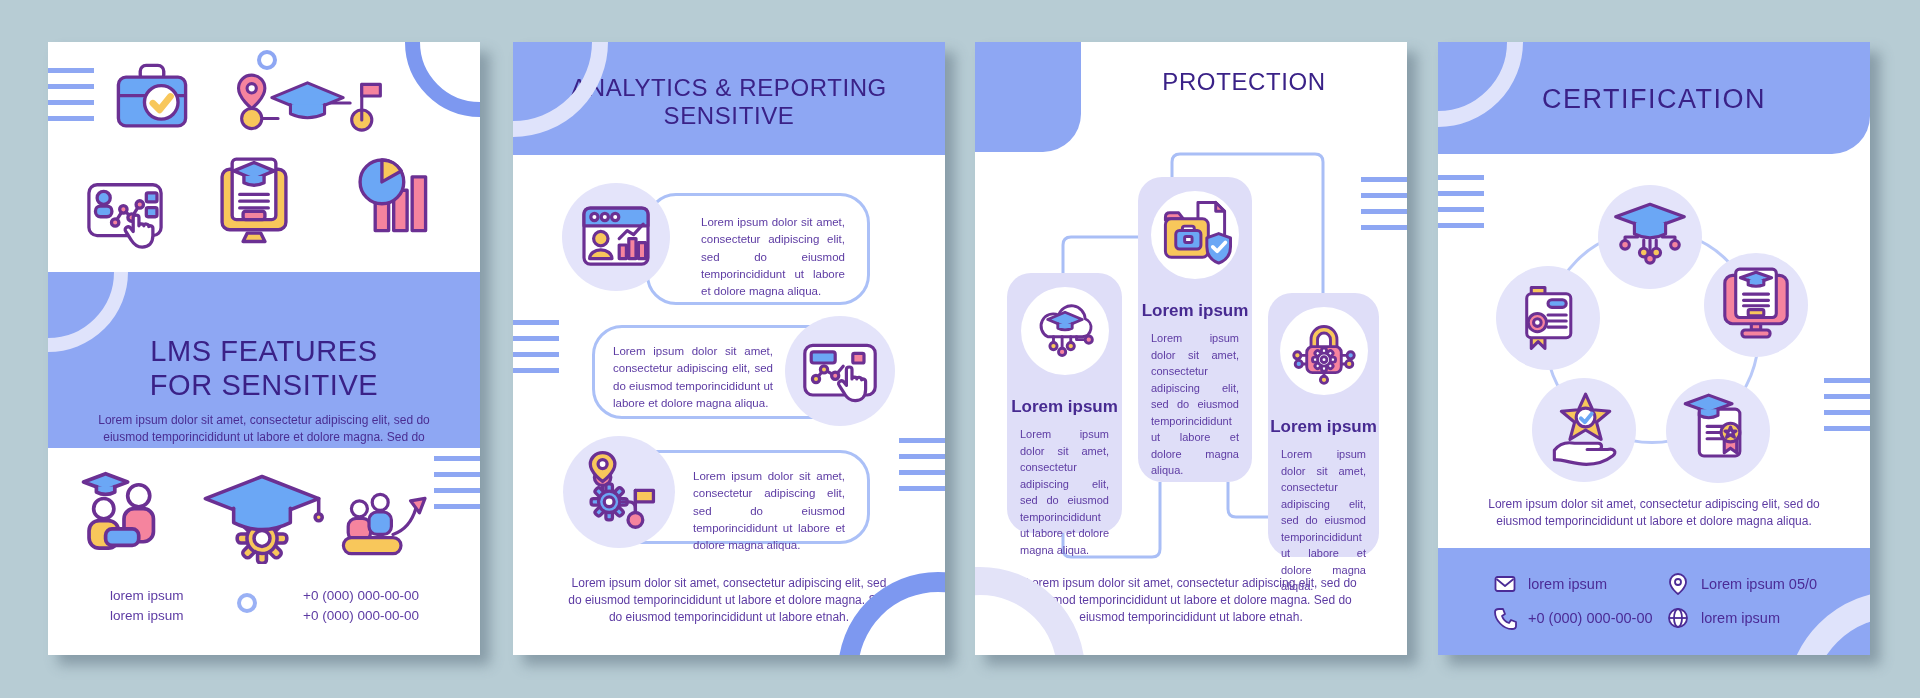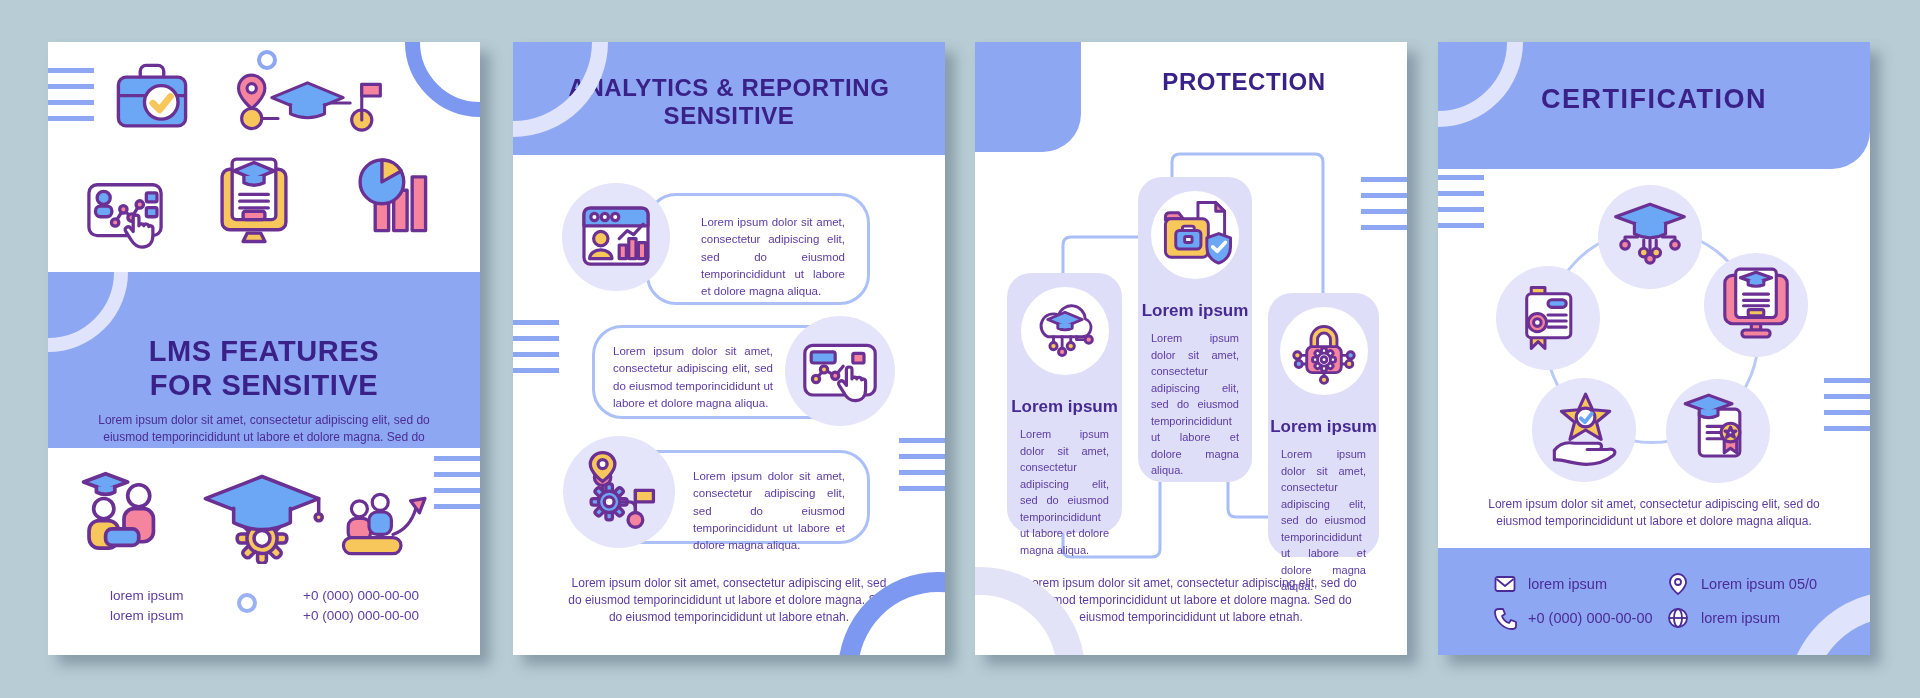--- a/index.html
+++ b/index.html
@@ -9,21 +9,21 @@
   .panel { position:absolute; top:42px; width:432px; height:613px; background:#ffffff;
            overflow:hidden; box-shadow:10px 10px 12px rgba(80,100,115,.45); }
   #panel1 { left:48px; }  #panel2 { left:513px; }  #panel3 { left:975px; }  #panel4 { left:1438px; }
 
   .ring { position:absolute; border-radius:50%; }
   .lines { position:absolute; width:46px;
            background:repeating-linear-gradient(to bottom,#8ea7f3 0 5px,transparent 5px 16px); }
 
   .blue-band { position:absolute; left:0; width:432px; background:#8ea7f3; overflow:hidden; }
 
-  .big-title { color:#3a2187; font-weight:bold; text-align:center; letter-spacing:.6px; line-height:1.18; }
+  .big-title { color:#3a2187; font-weight:normal; text-align:center; letter-spacing:.6px; line-height:1.18; }
 
   
   .p1-contact { position:absolute; font-size:13.5px; line-height:1.45; color:#5d3ba3; }
 
   
   .bubble { position:absolute; border:3px solid #abc0f7; border-radius:30px; z-index:1; }
   .bubble p { font-size:11.5px; line-height:1.5; text-align:justify; color:#5d3ba3; }
   .icon-circle { position:absolute; border-radius:50%; background:#e4e4fa; z-index:2;
                  display:flex; align-items:center; justify-content:center; }
 
@@ -332,21 +332,21 @@
     </div>
     <h3>Lorem ipsum</h3>
     <p>Lorem ipsum dolor sit amet, consectetur adipiscing elit, sed do eiusmod temporincididunt ut labore et dolore magna aliqua.</p>
   </div>
 
   <p class="center-par" style="left:36px;top:533px;width:360px;">Lorem ipsum dolor sit amet, consectetur adipiscing elit, sed do eiusmod temporincididunt ut labore et dolore magna. Sed do eiusmod temporincididunt ut labore etnah.</p>
   <div class="ring" style="left:-100px;top:525px;width:210px;height:210px;border:28px solid #e3e3f8;"></div>
 </div>
 
 <div class="panel" id="panel4">
-  <div class="blue-band" style="top:0;height:127px;border-radius:0 0 38px 0;">
+  <div class="blue-band" style="top:0;height:112px;border-radius:0 0 38px 0;">
     <div class="ring" style="left:-85px;top:-85px;width:170px;height:170px;border:16px solid #dfe3fb;"></div>
     <div class="big-title" style="margin-top:42px;font-size:27px;letter-spacing:1.5px;">CERTIFICATION</div>
   </div>
   <div class="lines" style="left:0;top:133px;height:56px;"></div>
   <div class="lines" style="right:0;left:auto;top:336px;width:46px;height:56px;"></div>
 
   <div class="ring" style="left:106px;top:186px;width:216px;height:216px;border:3px solid #b9c9f8;"></div>
 
   <div class="p4-circ" style="left:160px;top:143px;">
     <svg width="78" height="78" viewBox="0 0 100 100">

